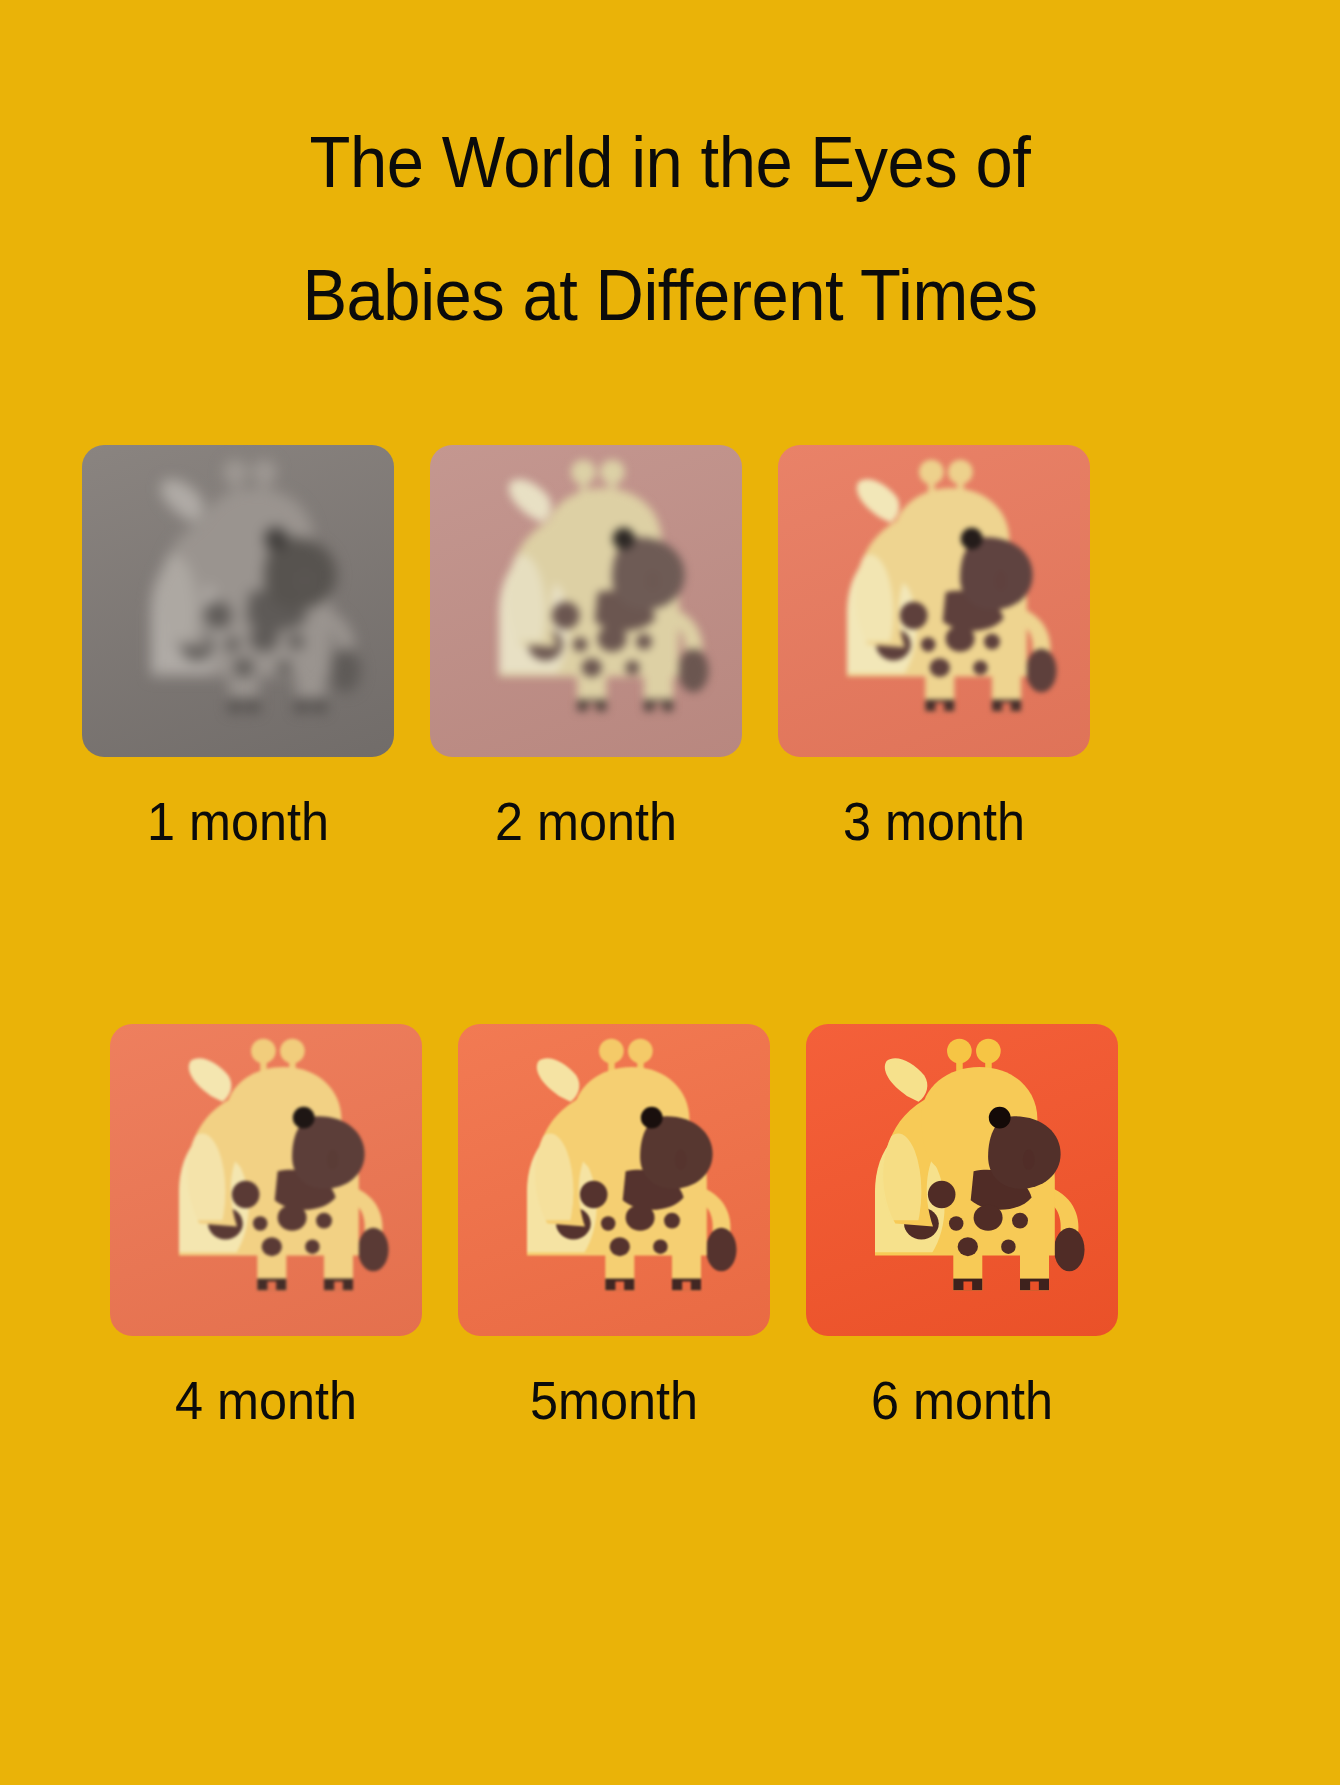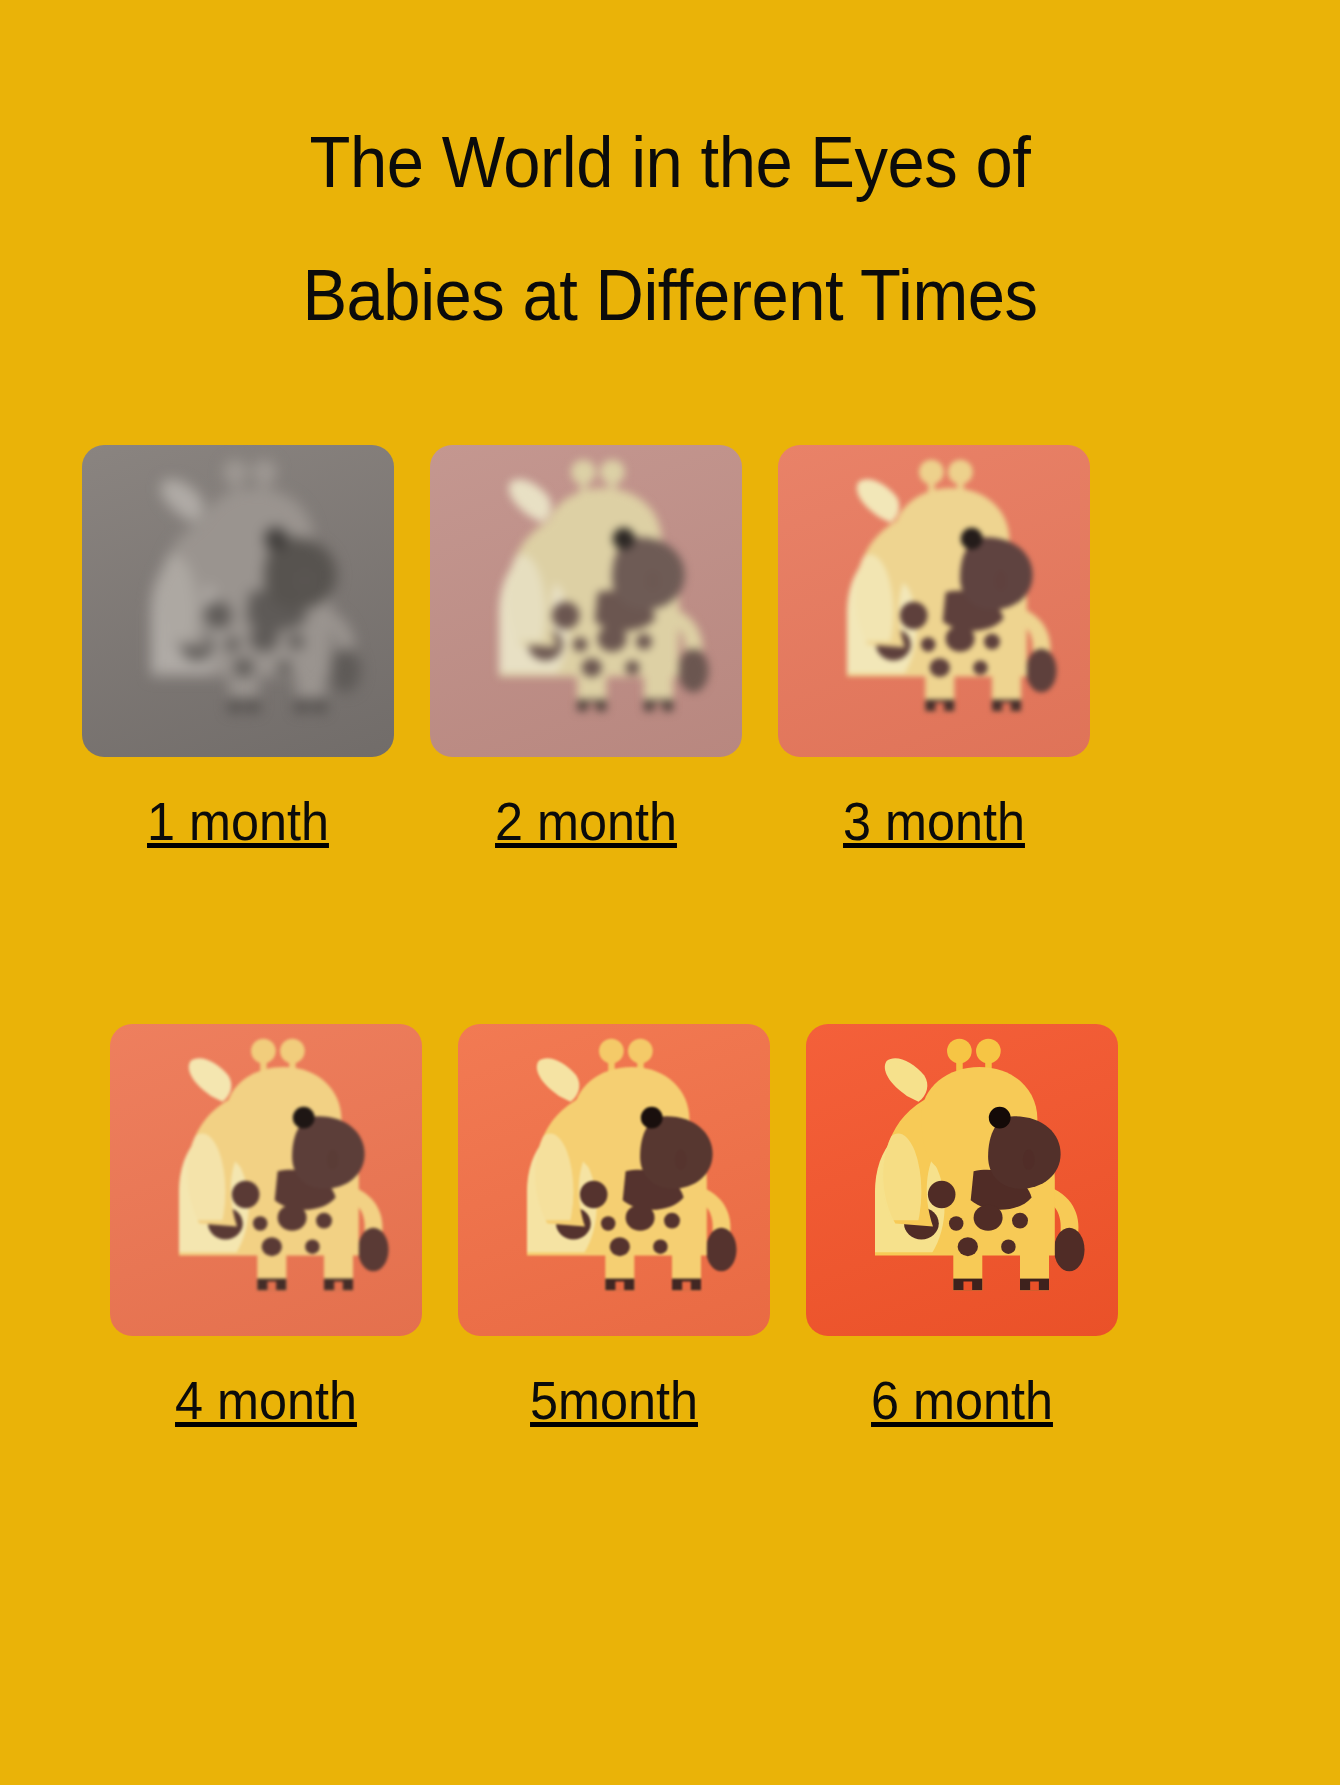--- a/index.html
+++ b/index.html
@@ -46,21 +46,20 @@
     position: absolute;
     top: 445px;
     left: 82px;
     width: 1010px;
   }
   .row {
     display: flex;
     justify-content: flex-start;
     gap: 36px;
     margin-bottom: 0;
-    text-decoration: underline;
   }
   .row.row-2 {
     margin-top: 176px;
     padding-left: 28px;
   }
   .cell {
     width: 312px;
   }
 
   .tile {

